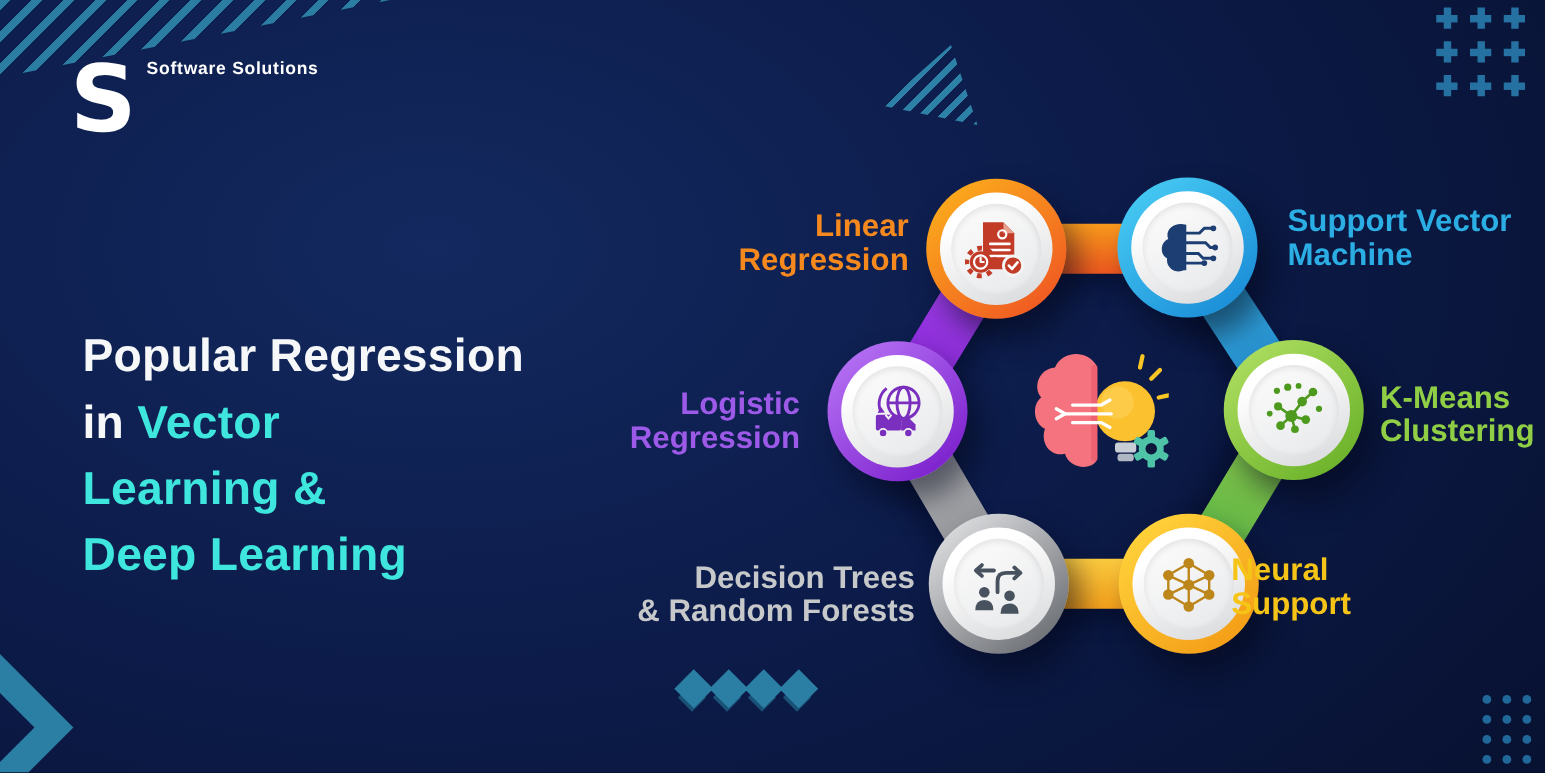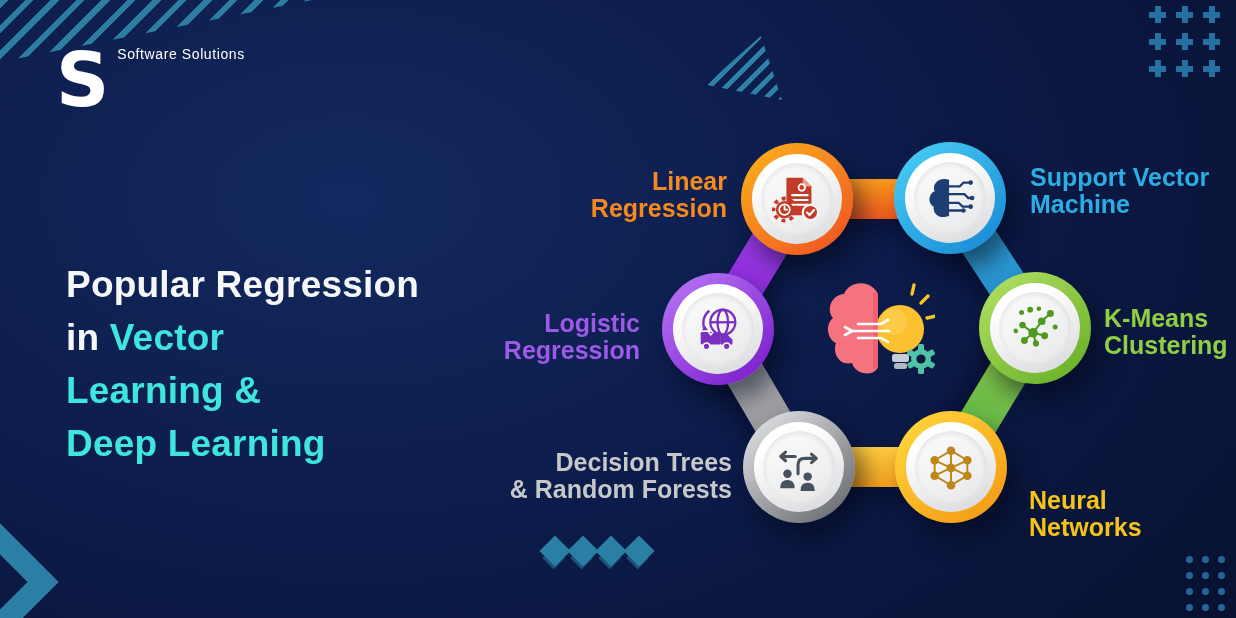--- a/index.html
+++ b/index.html
@@ -52,21 +52,21 @@
     box-sizing:border-box;border:22px solid #2c7fa4;
     transform:rotate(45deg);
   }
   
   .logo{position:absolute;left:56px;top:48px;display:flex;align-items:flex-start;}
   .logo-s{
     color:#fff;font-weight:700;font-size:74px;line-height:64px;
     font-family:"DejaVu Sans",sans-serif;margin-right:8px;
   }
   .logo-name{color:#fff;font-weight:700;font-size:46px;line-height:50px;letter-spacing:1px;}
-  .logo-tagline{color:#fff;font-weight:400;font-size:14px;letter-spacing:.6px;text-align:right;margin-top:-2px;}
+  .logo-tagline{color:#fff;font-weight:700;font-size:14px;letter-spacing:.6px;text-align:right;margin-top:-2px;}
   
   .title{
     position:absolute;left:66px;top:258px;margin:0;width:460px;
     font-size:37px;font-weight:800;line-height:53px;color:#f6f7f9;letter-spacing:.2px;
   }
   .title .c{color:#3ee6de;}
   
   .ribbon{position:absolute;height:40px;border-radius:20px;box-shadow:6px 10px 16px rgba(2,6,22,.35);}
   .r-top   {width:153px;left:797px;  top:179px;background:linear-gradient(180deg,#f89b1d,#f2591f);}
   .r-ur    {width:156px;left:915px;  top:243px;transform:rotate(56.8deg); background:linear-gradient(90deg,#3ec3f2,#1d79c0);}
@@ -91,21 +91,21 @@
   .n-logistic{left:662px;top:273px;background:linear-gradient(140deg,#b36ef2 12%,#7d22ce 88%);}
   
   .center-icon{position:absolute;left:823px;top:272px;}
   
   .lbl{position:absolute;font-size:25px;font-weight:700;line-height:27px;}
   .lbl span{display:block;}
   .lbl.right{text-align:right;}
   .lbl-linear  {right:509px;top:168px;color:#f6891e;}
   .lbl-svm     {left:1030px;top:164px;color:#2baee4;}
   .lbl-kmeans  {left:1104px;top:305px;color:#8fce45;}
-  .lbl-neural  {left:1029px;top:443px;color:#f5c417;margin-top:44px;}
+  .lbl-neural  {left:985px;top:443px;color:#f5c417;}
   .lbl-decision{right:504px;top:449px;color:#c6c8ca;margin-left:16px;}
   .lbl-logistic{right:596px;top:310px;color:#9d5ae8;}
 </style>
 </head>
 <body>
 
 <div id="canvas">
 
   <div class="stripes-tl"></div>
   <div class="triangle-top"></div>
@@ -332,21 +332,21 @@
   <div class="lbl lbl-svm">
     <span>Support Vector</span>
     <span>Machine</span>
   </div>
   <div class="lbl lbl-kmeans">
     <span>K-Means</span>
     <span>Clustering</span>
   </div>
   <div class="lbl lbl-neural">
     <span>Neural</span>
-    <span>Networks</span>
+    <span>Support</span>
   </div>
   <div class="lbl right lbl-decision">
     <span>Decision Trees</span>
     <span>&amp; Random Forests</span>
   </div>
   <div class="lbl right lbl-logistic">
     <span>Logistic</span>
     <span>Regression</span>
   </div>
 

